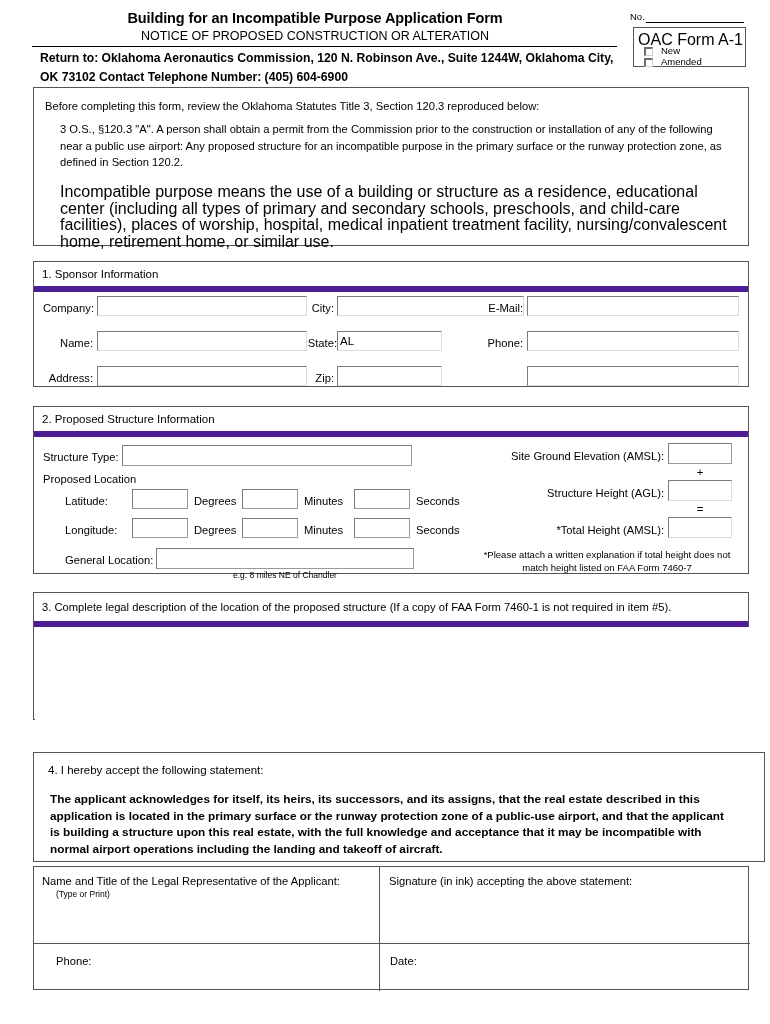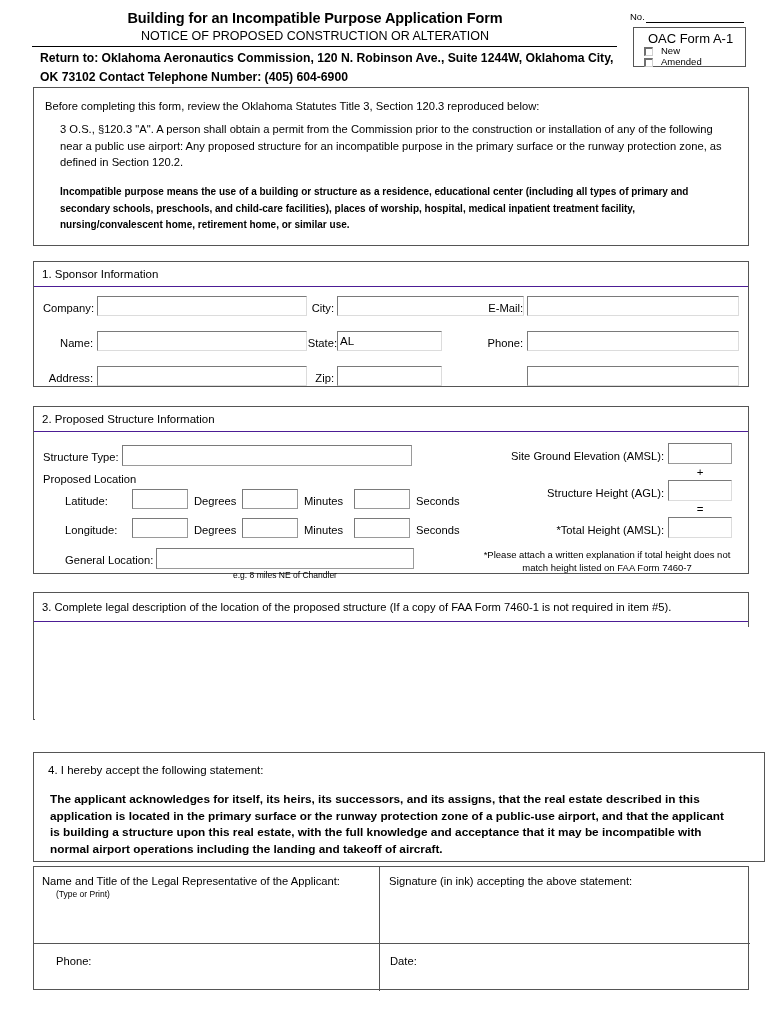--- a/index.html
+++ b/index.html
@@ -63,21 +63,21 @@
   }
 
   
   .panel {
     box-sizing: border-box;
     border: 1px solid #555555;
     background: #ffffff;
   }
   .panel-title {
     box-sizing: border-box;
-    border-bottom: 1px solid #4c1d95;
+    border-bottom: 6px solid #4c1d95;
     font-size: 11.5px;
     padding: 6px 0 6px 8px;
   }
 
   
   #hdr-title {
     left: 0; top: 10px;
     width: 630px;
     text-align: center;
     font-size: 14.5px;
@@ -119,21 +119,21 @@
   
   #oac-box {
     left: 633px; top: 27px;
     width: 113px;
     height: 40px;
   }
   #oac-title {
     left: 0; top: 3px;
     width: 113px;
     text-align: center;
-    font-size: 13px;
+    font-size: 16px;
   }
   .oac-row {
     font-size: 9.5px;
     line-height: 11px;
     white-space: nowrap;
   }
   #oac-new  { left: 10px; top: 17px; }
   #oac-amd  { left: 10px; top: 28px; }
   .oac-row .cbox { margin-right: 8px; }
 
@@ -150,23 +150,22 @@
   }
   #statute-p1 {
     left: 26px; top: 33px;
     width: 676px;
     font-size: 11.2px;
     line-height: 16.5px;
   }
   #statute-p2 {
     left: 26px; top: 96px;
     width: 676px;
-    font-size: 10px;
+    font-size: 16px;
     line-height: 16.5px;
-    font-weight: bold;
   }
 
   
   #sec1 {
     left: 33px; top: 261px;
     width: 716px;
     height: 126px;
   }
   #sec1 .panel-title { padding-top: 6px; padding-bottom: 6px; }
   .lbl { font-size: 11.2px; white-space: nowrap; }

